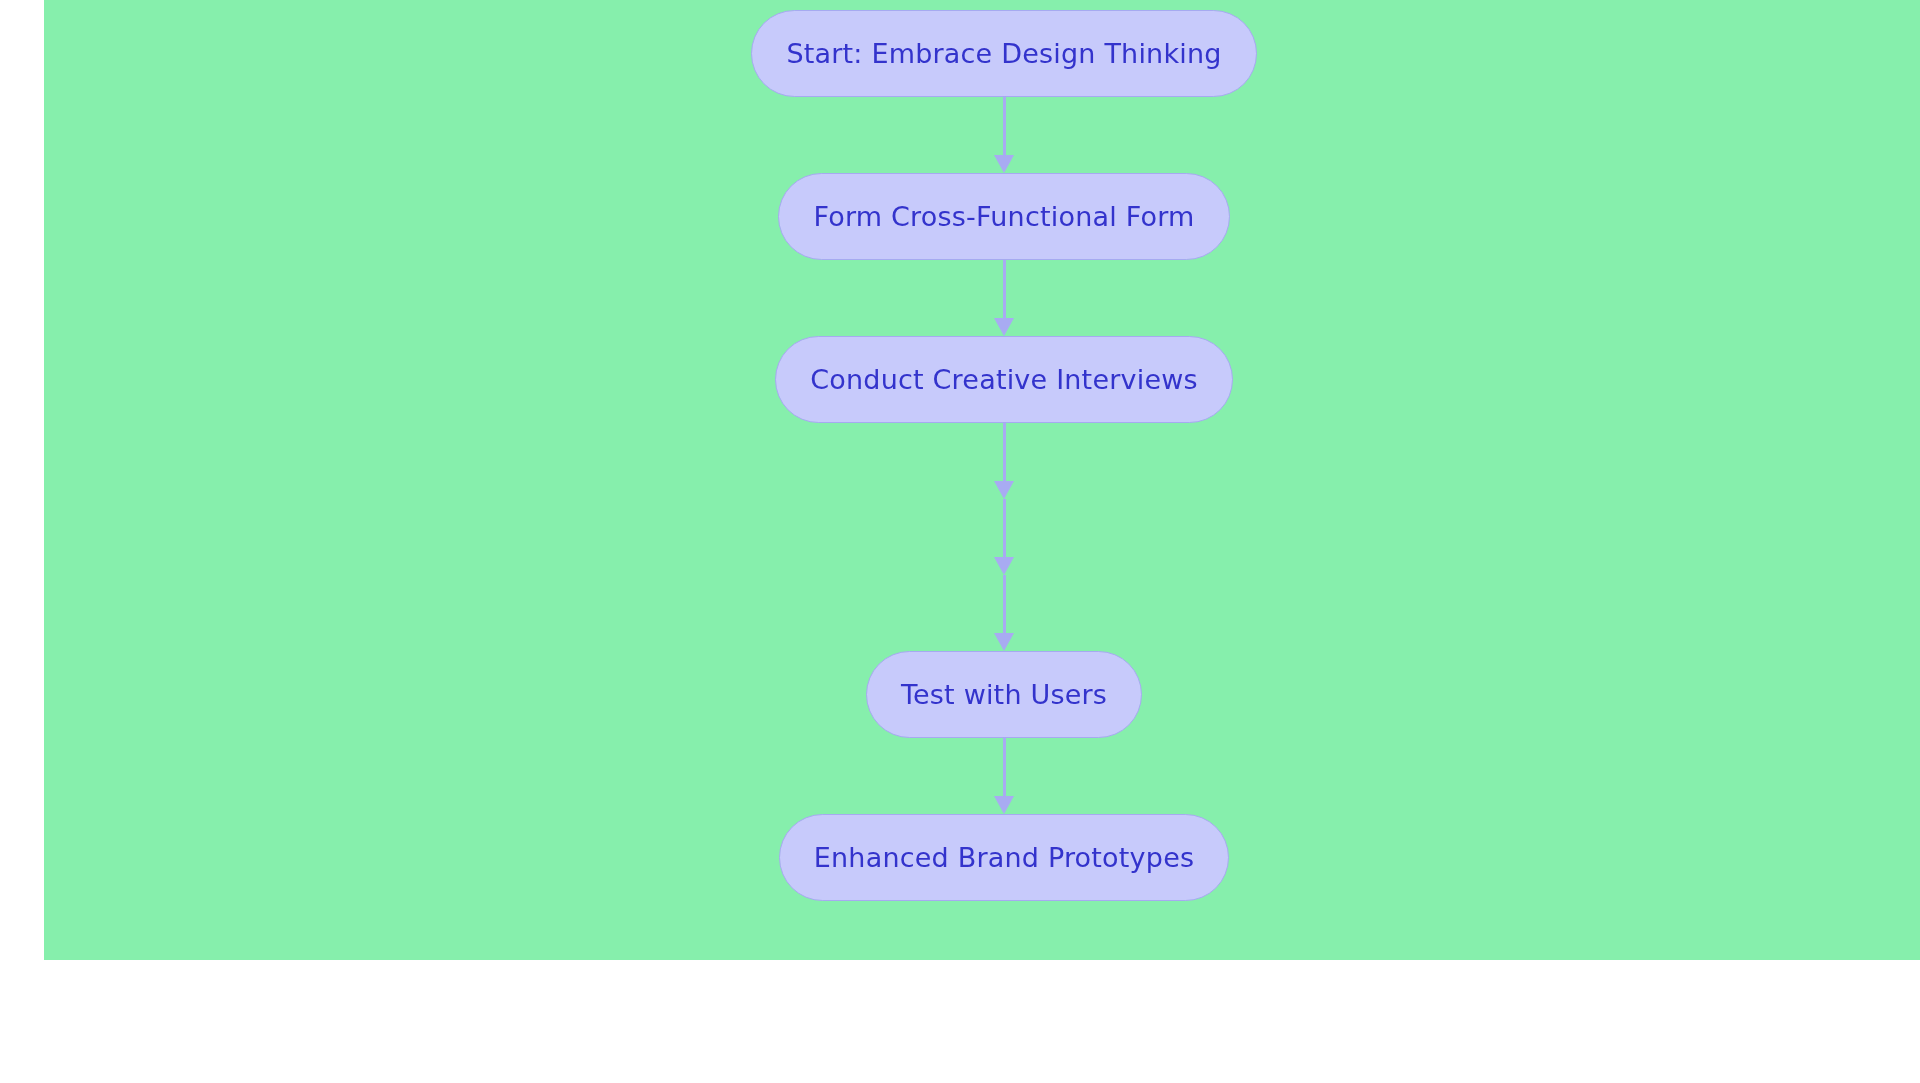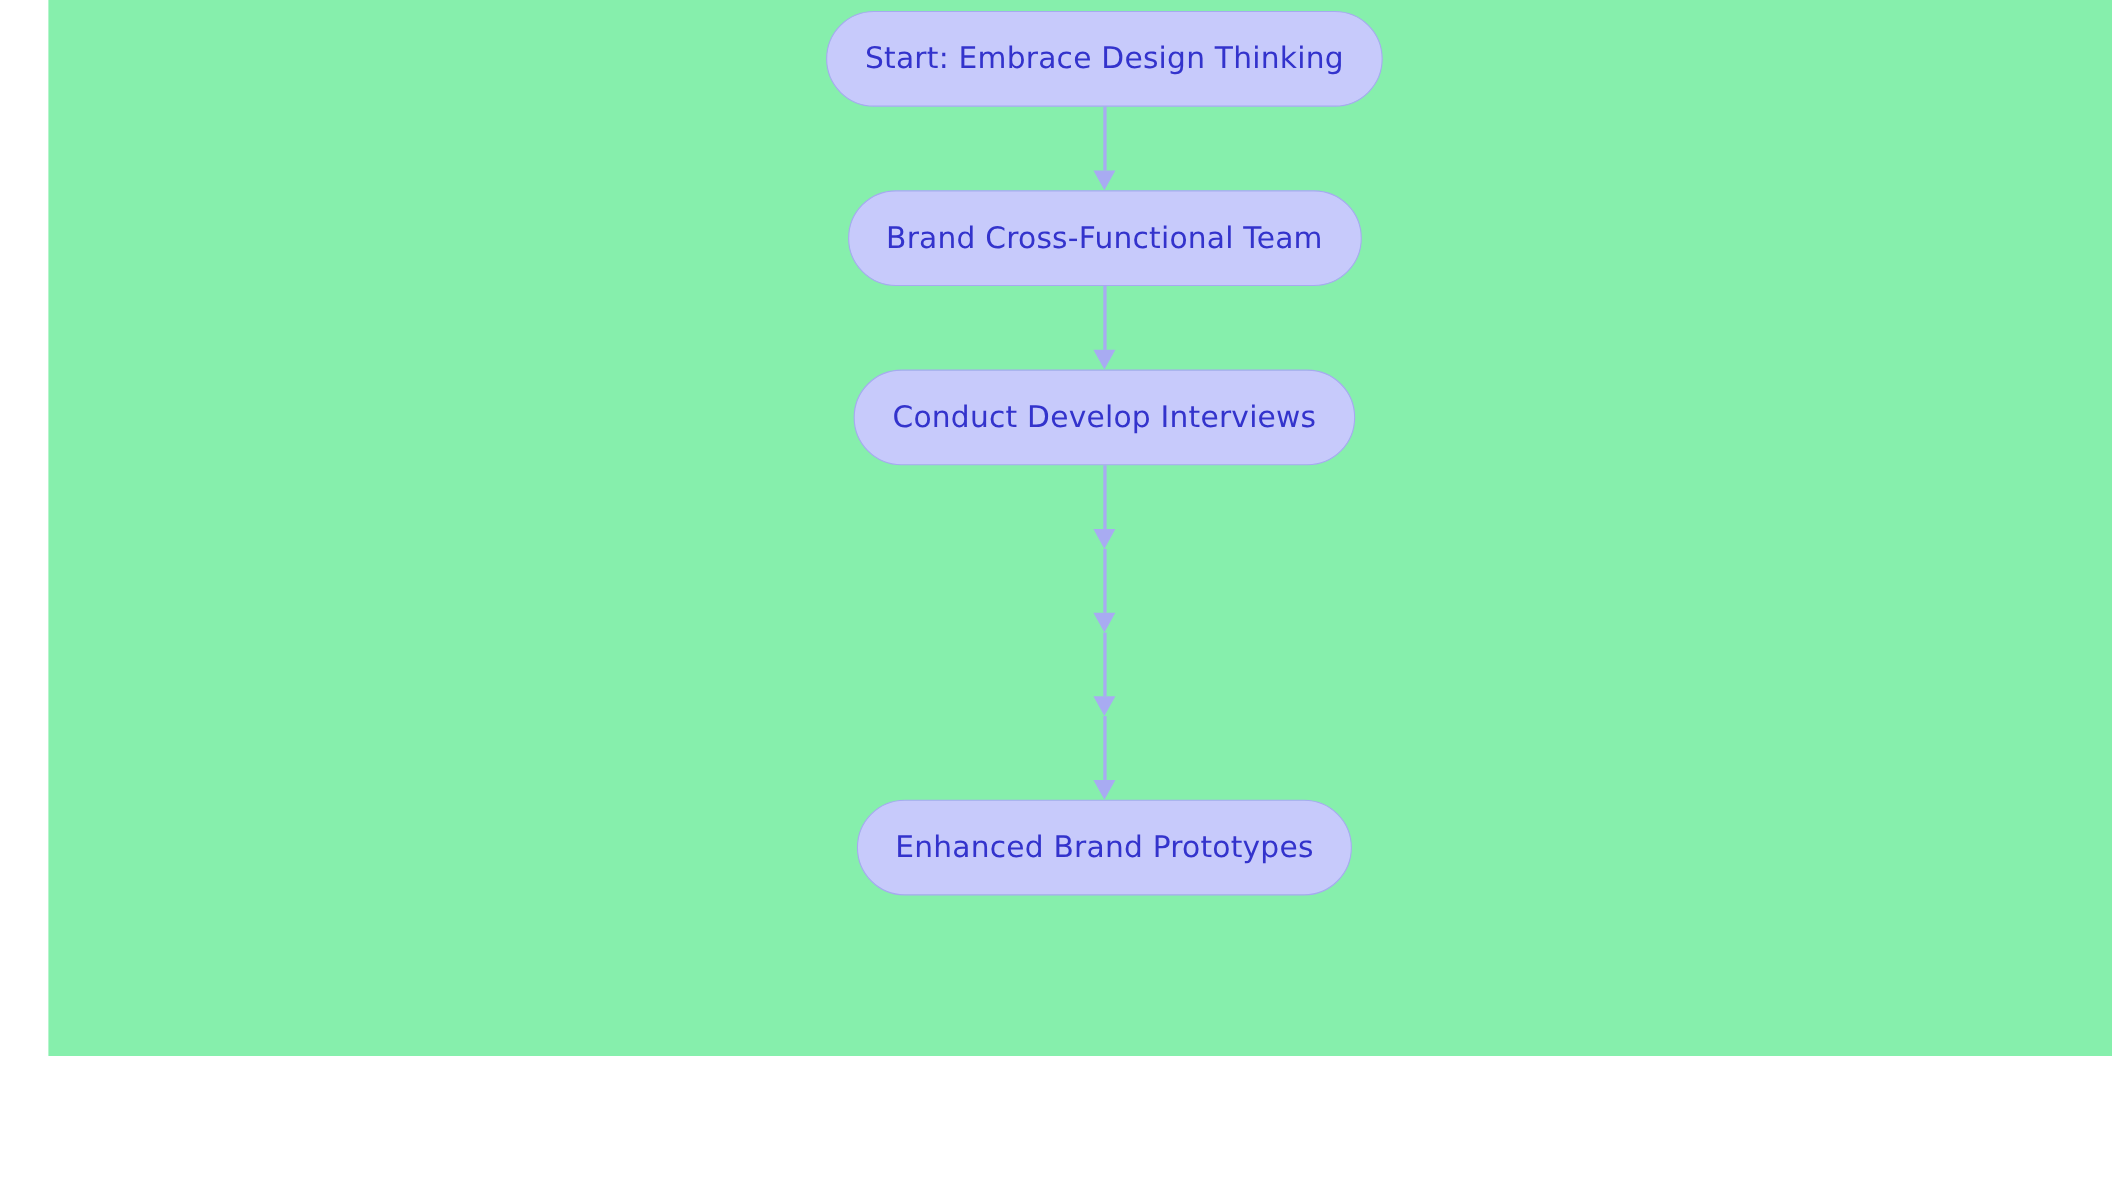--- a/index.html
+++ b/index.html
@@ -91,49 +91,52 @@
     <div class="node">
       <span class="node-label">Start: Embrace Design Thinking</span>
     </div>
 
     <div class="connector">
       <div class="stem"></div>
       <div class="head"></div>
     </div>
 
     <div class="node">
-      <span class="node-label">Brand Cross-Functional Team</span>
+      <span class="node-label">Form Cross-Functional Form</span>
     </div>
 
     <div class="connector">
       <div class="stem"></div>
       <div class="head"></div>
     </div>
 
     <div class="node">
-      <span class="node-label">Conduct Develop Interviews</span>
+      <span class="node-label">Conduct Creative Interviews</span>
     </div>
 
     <div class="connector">
       <div class="stem"></div>
       <div class="head"></div>
     </div>
 
 
     <div class="connector">
       <div class="stem"></div>
       <div class="head"></div>
     </div>
 
 
     <div class="connector">
       <div class="stem"></div>
       <div class="head"></div>
     </div>
 
+    <div class="node">
+      <span class="node-label">Test with Users</span>
+    </div>
 
     <div class="connector">
       <div class="stem"></div>
       <div class="head"></div>
     </div>
 
     <div class="node">
       <span class="node-label">Enhanced Brand Prototypes</span>
     </div>
 

